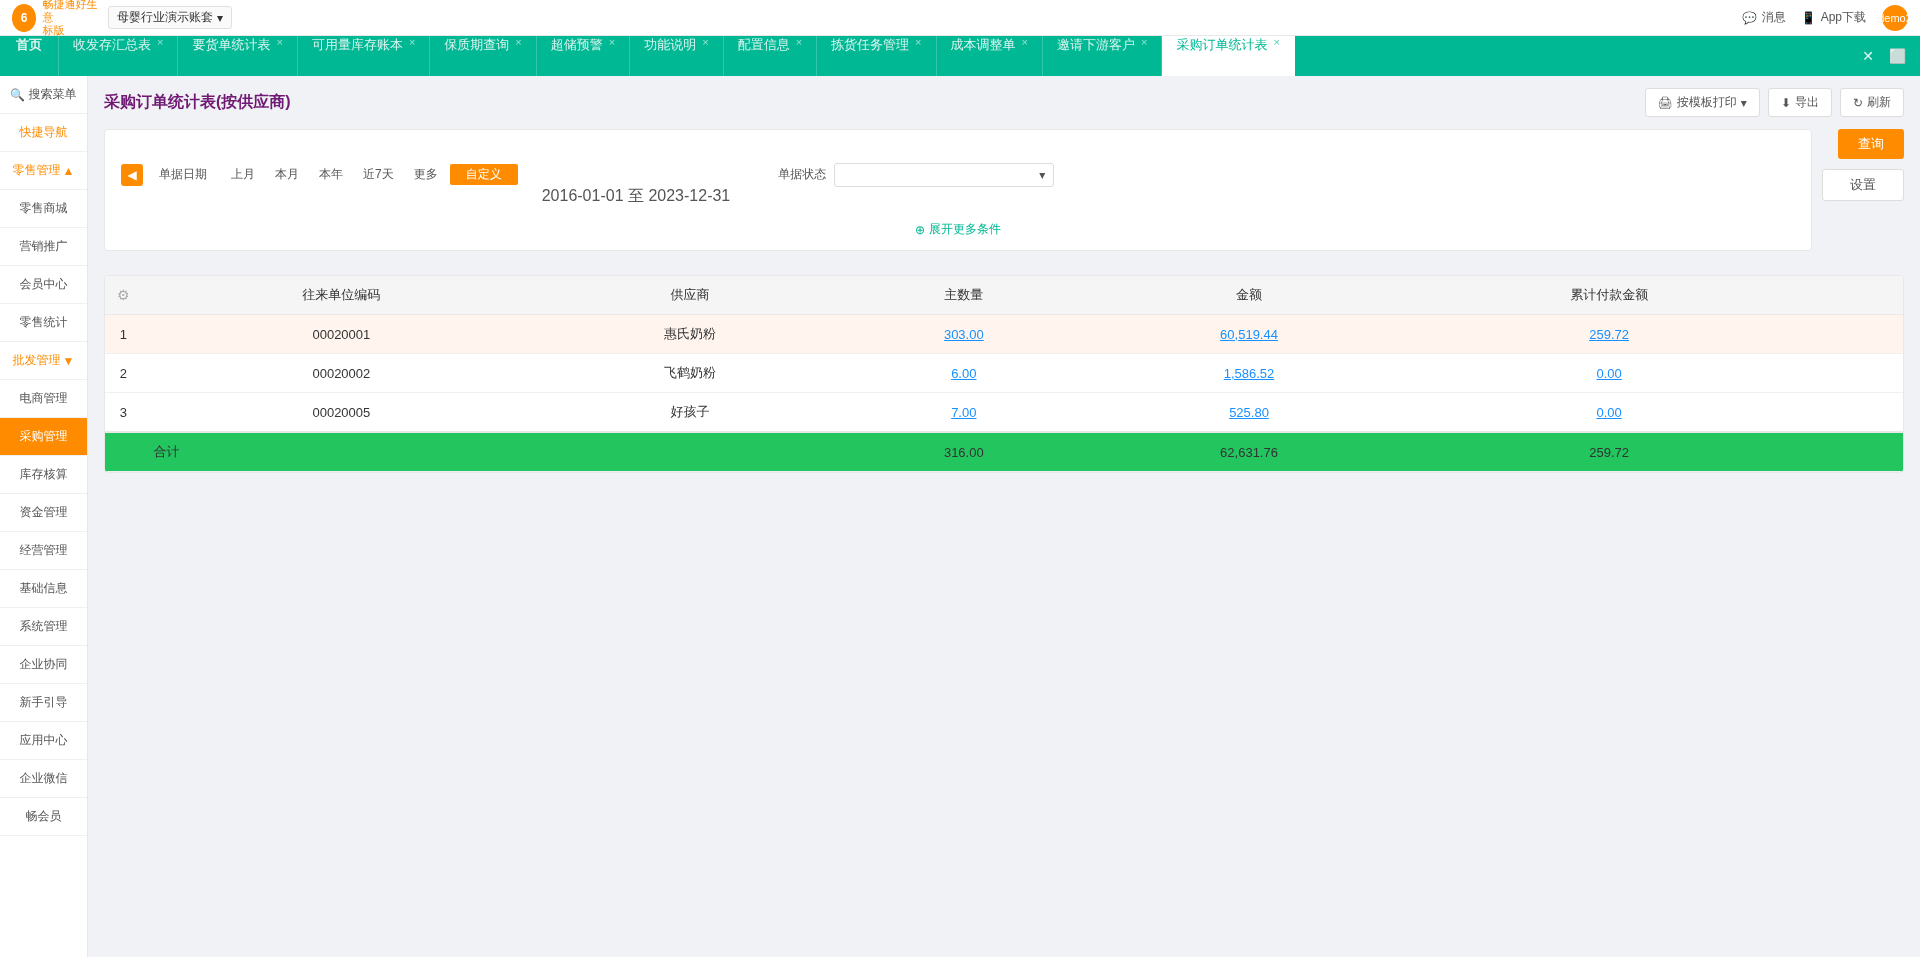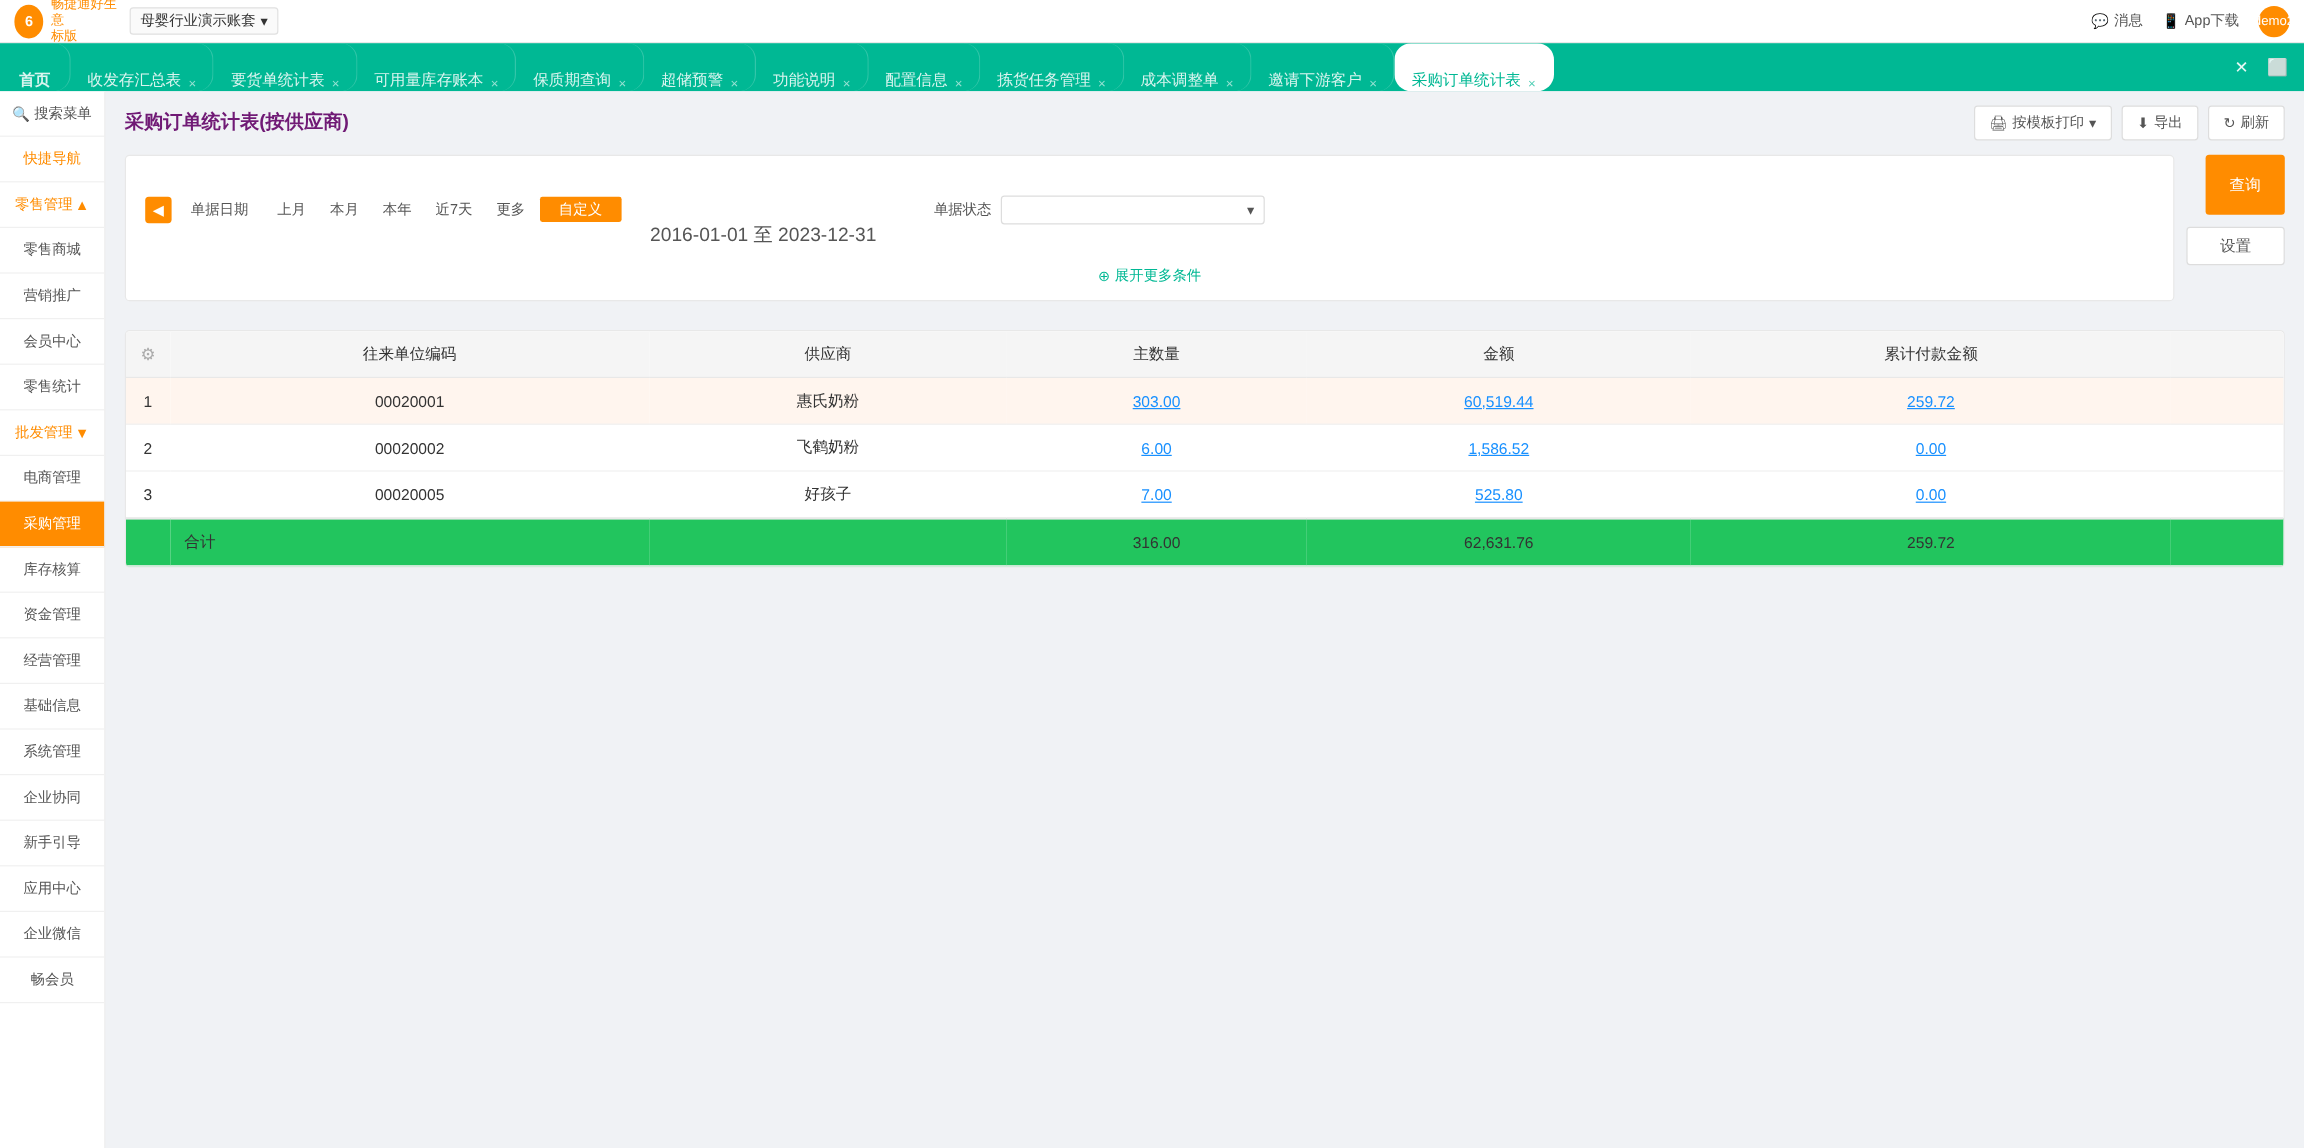--- a/index.html
+++ b/index.html
@@ -11,21 +11,21 @@
     .logo-area { display: flex; align-items: center; gap: 6px; width: 88px; }
     .logo-icon { width: 28px; height: 28px; background: #ff8c00; border-radius: 50%; display: flex; align-items: center; justify-content: center; font-size: 12px; color: #fff; font-weight: bold; }
     .logo-text { font-size: 11px; color: #ff8c00; line-height: 1.2; }
     .workspace-selector { display: flex; align-items: center; gap: 4px; font-size: 12px; color: #333; cursor: pointer; padding: 2px 8px; border: 1px solid #e0e0e0; border-radius: 3px; background: #fafafa; }
     .top-bar-right { display: flex; align-items: center; gap: 16px; }
     .top-icon-btn { display: flex; align-items: center; gap: 4px; font-size: 12px; color: #555; cursor: pointer; }
     .avatar { width: 26px; height: 26px; border-radius: 50%; background: #ff8c00; display: flex; align-items: center; justify-content: center; color: #fff; font-size: 11px; }
 
     
     .nav-tabs { height: 40px; background: #00b894; display: flex; align-items: center; padding: 0 0 0 0; flex-shrink: 0; overflow: hidden; }
-    .nav-tab { height: 40px; padding: 0 14px; display: flex; align-items: flex-end; font-size: 13px; color: rgba(255,255,255,0.85); cursor: pointer; white-space: nowrap; border-right: 1px solid rgba(255,255,255,0.2); position: relative; border-radius: 14px; }
+    .nav-tab { height: 40px; padding: 0 14px; display: flex; align-items: flex-start; font-size: 13px; color: rgba(255,255,255,0.85); cursor: pointer; white-space: nowrap; border-right: 1px solid rgba(255,255,255,0.2); position: relative; }
     .nav-tab.active { background: #fff; color: #00b894; font-weight: 500; }
     .nav-tab .close-x { margin-left: 6px; font-size: 11px; opacity: 0.7; }
     .nav-tab-home { padding: 0 16px; font-weight: bold; }
     .nav-tabs-end { margin-left: auto; display: flex; align-items: center; gap: 2px; padding-right: 8px; }
     .nav-end-btn { width: 28px; height: 28px; display: flex; align-items: center; justify-content: center; color: rgba(255,255,255,0.9); cursor: pointer; font-size: 14px; border-radius: 3px; }
 
     
     .main-layout { display: flex; flex: 1; overflow: hidden; }
 
     
@@ -54,21 +54,21 @@
     .filter-label { font-size: 12px; color: #555; white-space: nowrap; }
     .date-shortcuts { display: flex; align-items: center; gap: 4px; }
     .date-btn { padding: 2px 8px; font-size: 12px; color: #555; cursor: pointer; border-radius: 2px; }
     .date-tag { padding: 2px 16px; font-size: 12px; color: #fff; background: #ff8c00; border-radius: 2px; cursor: pointer; }
     .date-range { font-size: 16px; color: #555; margin-top: 44px; }
     .filter-field { display: flex; align-items: center; gap: 8px; }
     .filter-select { padding: 4px 8px; border: 1px solid #ddd; border-radius: 3px; font-size: 12px; color: #555; background: #fff; cursor: pointer; width: 180px; display: flex; align-items: center; justify-content: space-between; }
     .filter-input-wide { padding: 4px 8px; border: 1px solid #ddd; border-radius: 3px; font-size: 12px; color: #999; background: #fff; flex: 1; min-width: 200px; }
     .filter-dots { color: #999; cursor: pointer; padding: 0 4px; }
     .expand-btn { display: flex; align-items: center; gap: 4px; color: #00b894; font-size: 12px; cursor: pointer; margin: 8px auto 0; width: fit-content; }
-    .btn-query { padding: 16px 20px; background: #ff8c00; color: #fff; border: none; border-radius: 3px; font-size: 13px; cursor: pointer; margin-left: 16px; }
+    .btn-query { padding: 6px 20px; background: #ff8c00; color: #fff; border: none; border-radius: 3px; font-size: 13px; cursor: pointer; margin-left: 16px; }
     .btn-setting { padding: 6px 14px; background: #fff; color: #555; border: 1px solid #ddd; border-radius: 3px; font-size: 13px; cursor: pointer; margin-top: 6px; display: block; }
 
     
     .data-table-wrapper { background: #fff; border-radius: 4px; border: 1px solid #e8e8e8; overflow: hidden; }
     .data-table { width: 100%; border-collapse: collapse; }
     .data-table th { background: #f5f5f5; padding: 10px 12px; text-align: center; font-size: 13px; font-weight: 500; color: #333; border-bottom: 1px solid #e8e8e8; white-space: nowrap; }
     .data-table td { padding: 10px 12px; text-align: center; font-size: 13px; color: #333; border-bottom: 1px solid #f0f0f0; }
     .data-table tr.row-1 { background: #fff5ee; }
     .data-table .num-link { color: #1890ff; text-decoration: underline; cursor: pointer; }
     .settings-col { width: 30px; }

